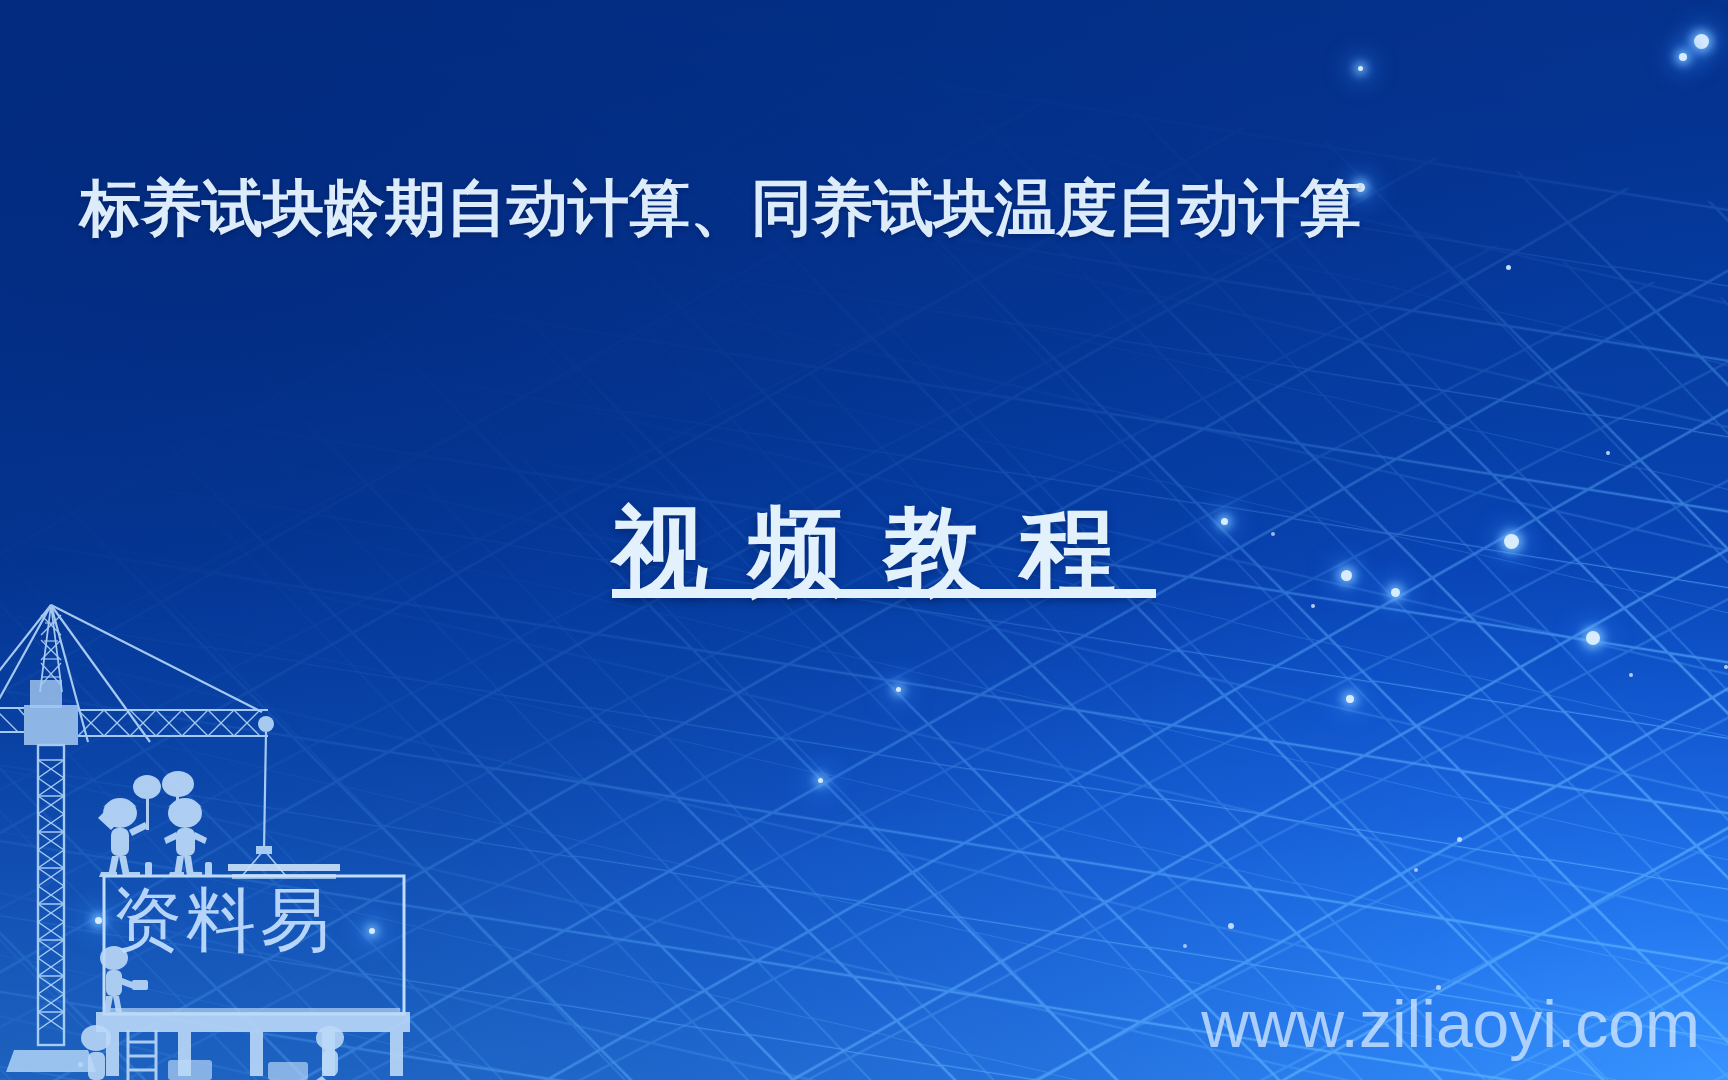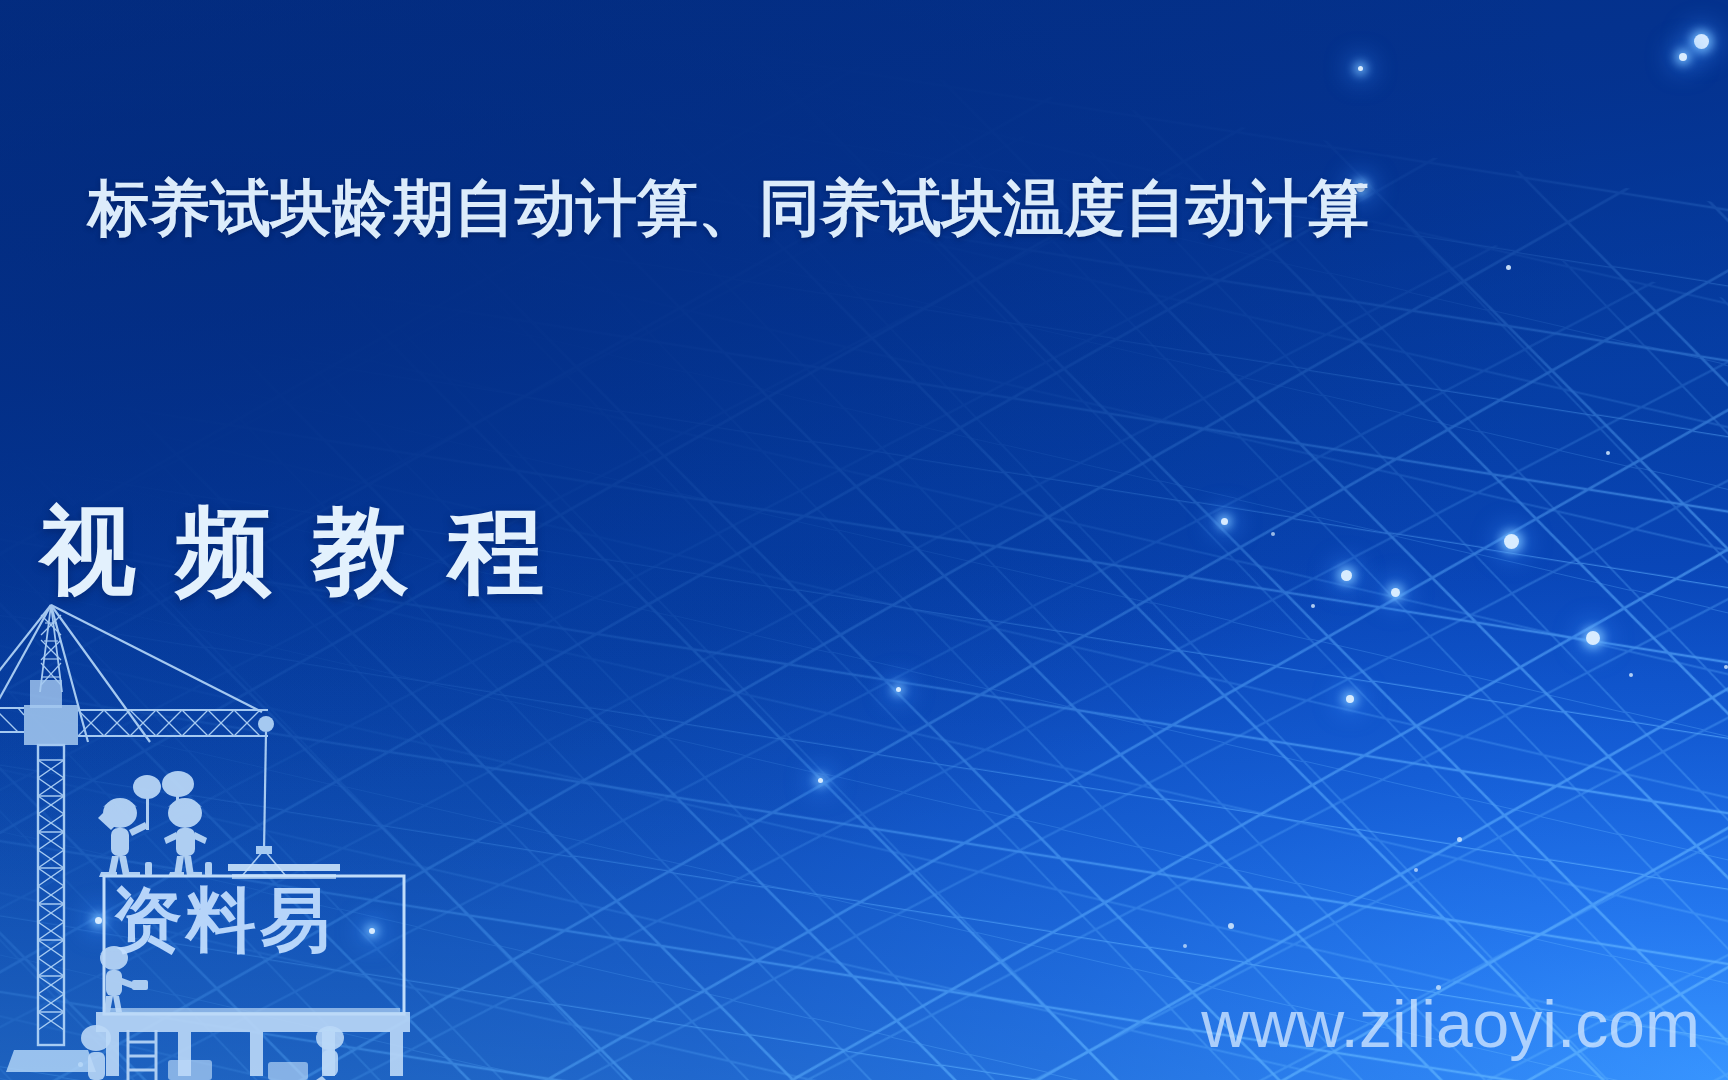--- a/index.html
+++ b/index.html
@@ -31,43 +31,43 @@
   
   .dot{position:absolute;border-radius:50%;background:#d8ecff;}
   .dot.glow{box-shadow:0 0 10px 4px rgba(120,190,255,.85),0 0 24px 10px rgba(60,140,255,.45);}
 
   
   .subline{
     position:absolute;left:0;width:1441px;text-align:center;
     color:#dcecfb;font-weight:bold;white-space:nowrap;
     font-size:61px;letter-spacing:0px;
     text-shadow:0 2px 5px rgba(0,20,70,.45);
-    padding-left:8px;
   }
   #sub1{top:168px;}
   #sub2{top:300px;}
   .maintitle{
-    position:absolute;left:0;width:1728px;
+    position:absolute;left:0;width:1728px;text-align:center;
     color:#e3f1fd;font-weight:bold;white-space:nowrap;
     font-size:96px;letter-spacing:40px;text-indent:40px;
     top:488px;
     text-shadow:0 3px 9px rgba(0,20,70,.40);
+    text-decoration:underline;
   }
   .watermark{
     position:absolute;right:28px;bottom:18px;
     font-size:66px;color:rgba(205,228,255,.80);
     letter-spacing:0px;white-space:nowrap;font-weight:normal;
   }
 
   
   .illus{position:absolute;left:0;bottom:0;width:420px;height:520px;}
   .illus svg{position:absolute;left:0;bottom:0;}
   .billtext{
     position:absolute;left:112px;bottom:112px;
-    font-size:70px;font-weight:bold;letter-spacing:4px;
+    font-size:70px;font-weight:normal;letter-spacing:4px;
     color:rgba(196,224,255,.92);white-space:nowrap;
   }
 </style>
 </head>
 <body>
 
 <div id="stage">
 
   <div class="bg-base"></div>
 

